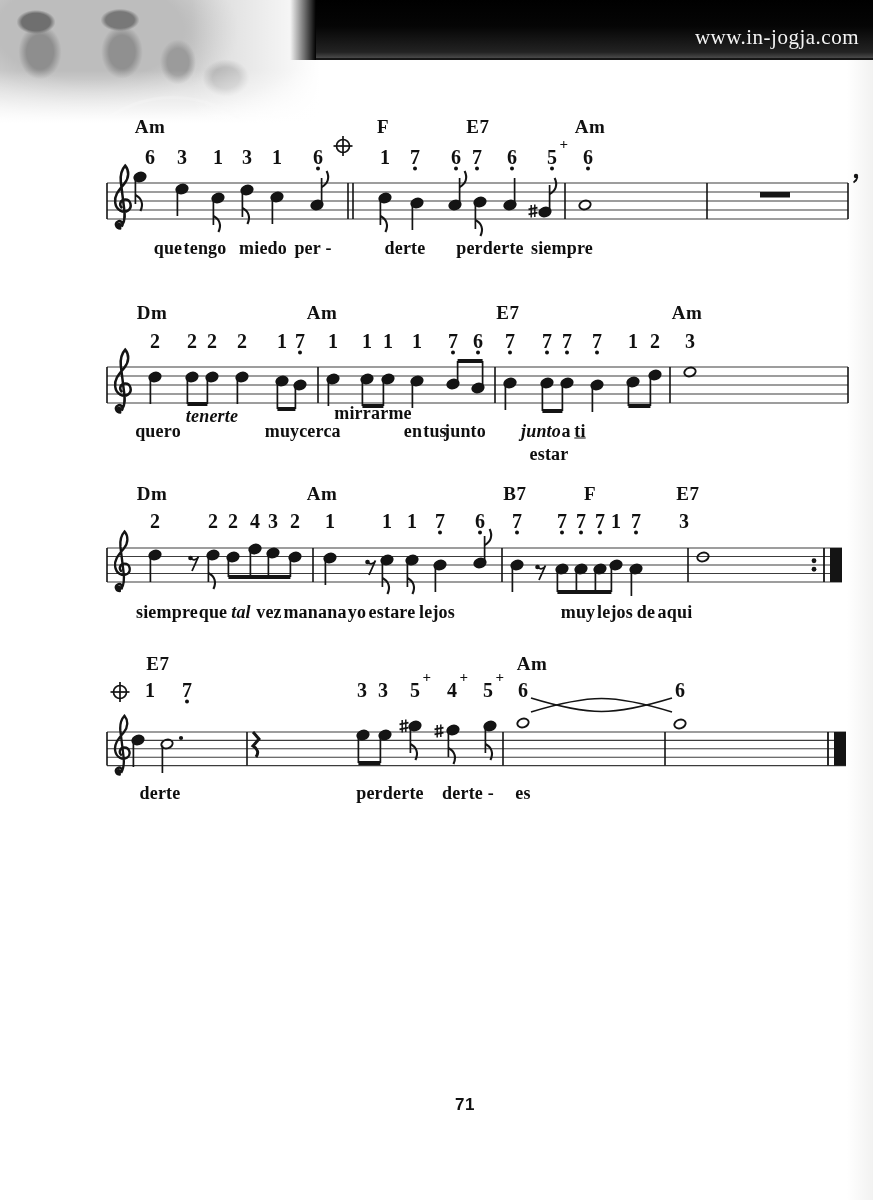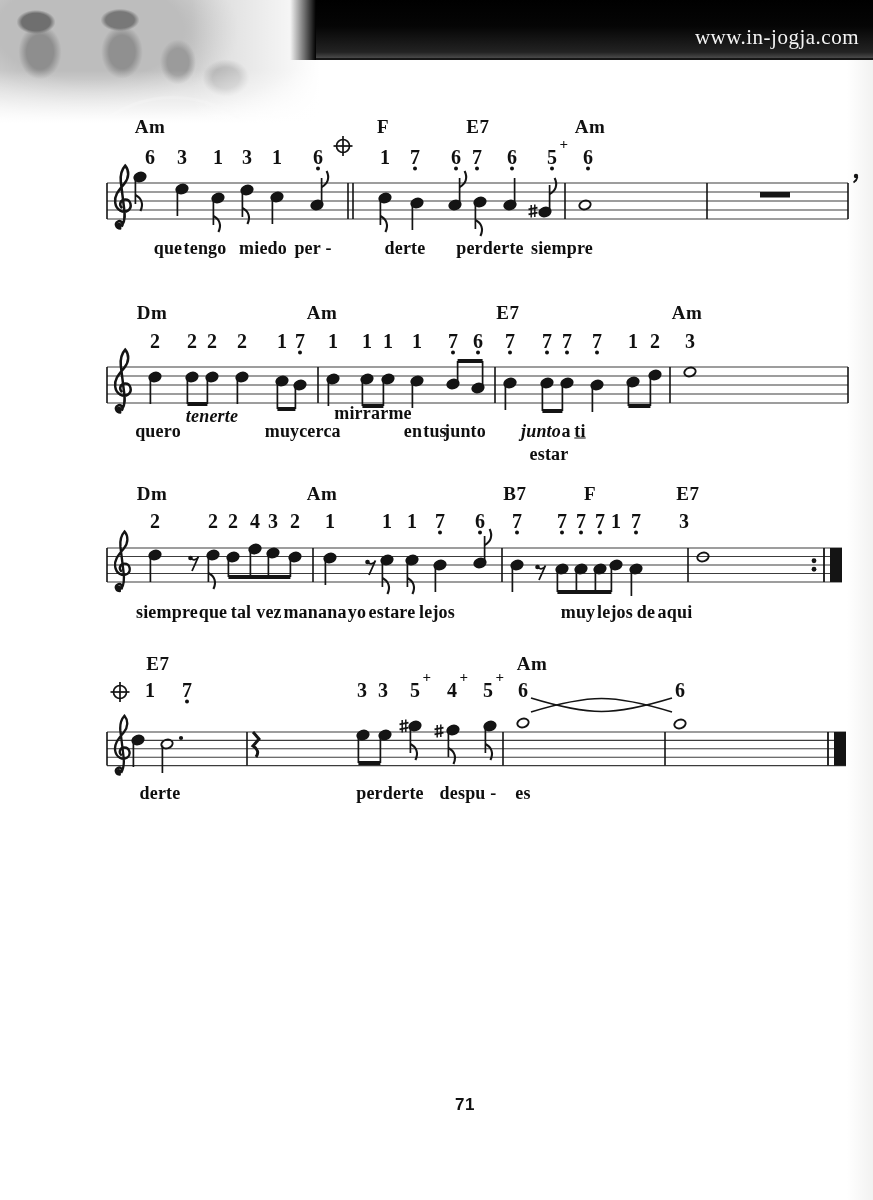--- a/index.html
+++ b/index.html
@@ -141,21 +141,21 @@
       <span class="num" style="left: 480px; top: 521px;">6<span class="ndot"></span></span>
       <span class="num" style="left: 517px; top: 521px;">7<span class="ndot"></span></span>
       <span class="num" style="left: 562px; top: 521px;">7<span class="ndot"></span></span>
       <span class="num" style="left: 581px; top: 521px;">7<span class="ndot"></span></span>
       <span class="num" style="left: 600px; top: 521px;">7<span class="ndot"></span></span>
       <span class="num" style="left: 616px; top: 521px;">1</span>
       <span class="num" style="left: 636px; top: 521px;">7<span class="ndot"></span></span>
       <span class="num" style="left: 684px; top: 521px;">3</span>
       <span class="word" style="left: 167px; top: 612px; text-align: right;">siempre</span>
       <span class="word" style="left: 213px; top: 612px;">que</span>
-      <span class="word" style="left: 241px; top: 612px;">tal</span>
+      <span class="word" style="left: 241px; top: 612px; font-style: italic;">tal</span>
       <span class="word" style="left: 269px; top: 612px;">vez</span>
       <span class="word" style="left: 315px; top: 612px;">manana</span>
       <span class="word" style="left: 357px; top: 612px;">yo</span>
       <span class="word" style="left: 392px; top: 612px;">estare</span>
       <span class="word" style="left: 437px; top: 612px;">lejos</span>
       <span class="word" style="left: 578px; top: 612px;">muy</span>
       <span class="word" style="left: 615px; top: 612px;">lejos</span>
       <span class="word" style="left: 646px; top: 612px;">de</span>
       <span class="word" style="left: 675px; top: 612px;">aqui</span>
       <span class="chord" style="left: 158px; top: 664px;">E7</span>
@@ -164,21 +164,21 @@
       <span class="num" style="left: 187px; top: 690px;">7<span class="ndot"></span></span>
       <span class="num" style="left: 362px; top: 690px;">3</span>
       <span class="num" style="left: 383px; top: 690px;">3</span>
       <span class="num" style="left: 415px; top: 690px;">5<span class="plus">+</span></span>
       <span class="num" style="left: 452px; top: 690px;">4<span class="plus">+</span></span>
       <span class="num" style="left: 488px; top: 690px;">5<span class="plus">+</span></span>
       <span class="num" style="left: 523px; top: 690px;">6</span>
       <span class="num" style="left: 680px; top: 690px;">6</span>
       <span class="word" style="left: 160px; top: 793px;">derte</span>
       <span class="word" style="left: 390px; top: 793px;">perderte</span>
-      <span class="word" style="left: 468px; top: 793px;">despu -</span>
+      <span class="word" style="left: 468px; top: 793px;">derte -</span>
       <span class="word" style="left: 523px; top: 793px;">es</span>
     </div>
 
   <svg id="notation" width="873" height="1200" viewBox="0 0 873 1200">
       <line x1="107" y1="183" x2="848" y2="183" stroke="#3c3c3c" stroke-width="1.1"></line>
       <line x1="107" y1="192" x2="848" y2="192" stroke="#3c3c3c" stroke-width="1.1"></line>
       <line x1="107" y1="201" x2="848" y2="201" stroke="#3c3c3c" stroke-width="1.1"></line>
       <line x1="107" y1="210" x2="848" y2="210" stroke="#3c3c3c" stroke-width="1.1"></line>
       <line x1="107" y1="219" x2="848" y2="219" stroke="#3c3c3c" stroke-width="1.1"></line>
       <g transform="translate(114,183) scale(1)" fill="none" stroke="#141414" stroke-width="2.5" stroke-linecap="round">

